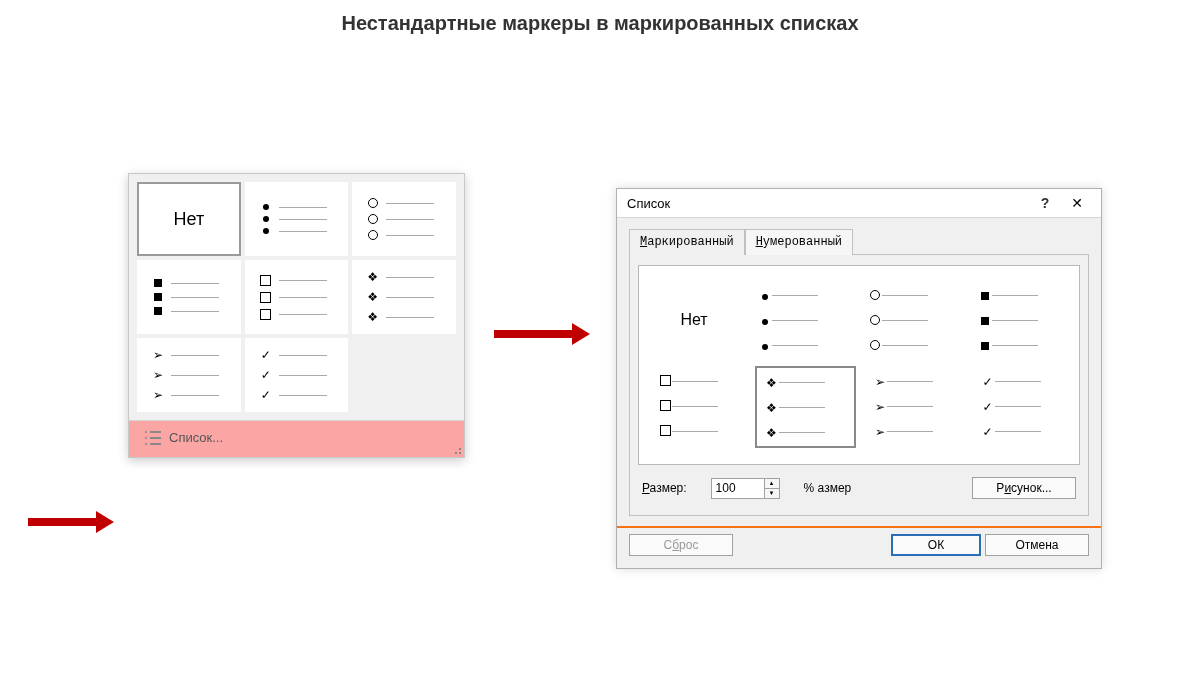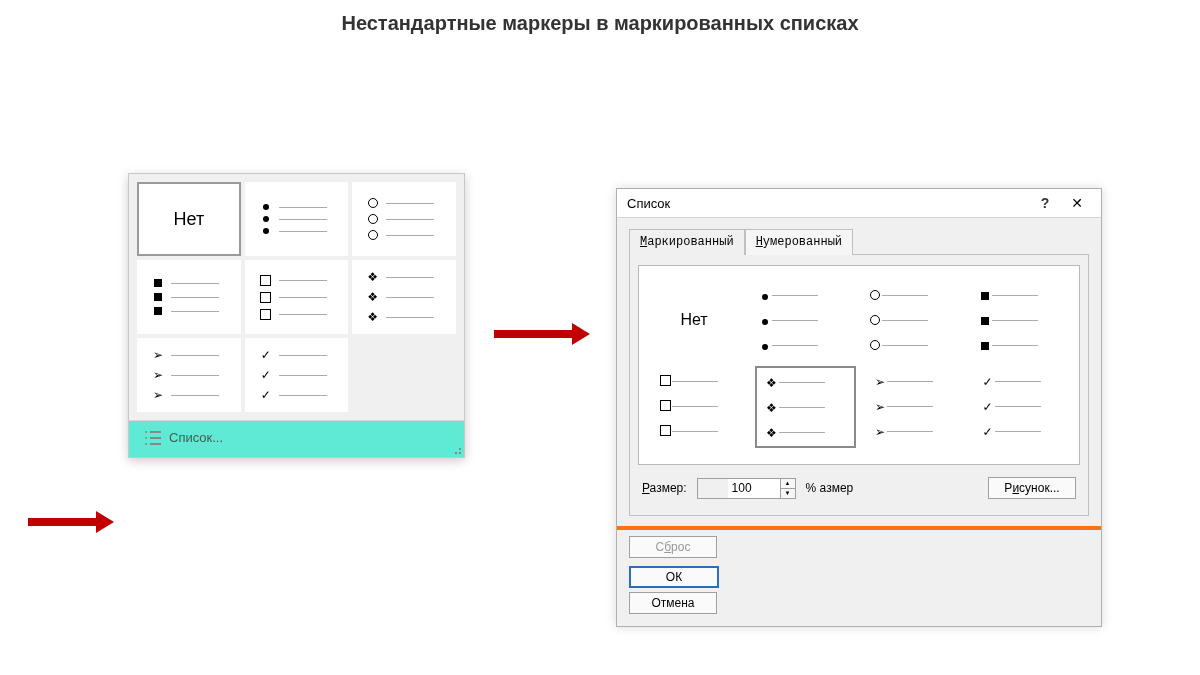--- a/index.html
+++ b/index.html
@@ -89,21 +89,21 @@
     color: #000;
   }
   .b-rule {
     width: 48px;
     height: 0;
     border-top: 1px solid #aaa;
   }
   .popup-footer {
     border-top: 1px solid #d5d5d5;
     padding: 5px 10px 8px;
-    background: #5eead4;
+    background: #fca5a5;
   }
   .popup-btn {
     display: flex;
     align-items: center;
     gap: 8px;
     padding: 4px 6px;
     font-size: 13px;
     color: #555;
     cursor: pointer;
   }
@@ -237,29 +237,28 @@
     width: 46px;
     border-top: 1px solid #aaa;
     vertical-align: middle;
   }
 
   .controls {
     display: flex;
     align-items: center;
     margin: 12px 4px 4px;
     font-size: 12px;
-    gap: 10px;
+    gap: 24px;
   }
   .controls .spacer { flex:1; }
   .label .accel { text-decoration: underline; }
   .spinbox {
     display: flex;
     align-items: stretch;
     border: 1px solid #a0a0a0;
-    padding-left: 30px;
   }
   .spinbox input {
     width: 44px;
     border: none;
     font-size: 12px;
     padding: 2px 4px;
     outline: none;
   }
   .spin-btns {
     display:flex;
@@ -286,37 +285,36 @@
     padding: 0 4px;
   }
   .colorpick svg{display:block;}
   .colorpick .dd{
     border-left:1px solid #a0a0a0;
     margin-left:4px; padding-left:3px;
     font-size:8px;
   }
   .btn {
     font-size: 12px;
-    padding: 3px 0;
+    padding: 3px 8px;
     width: 86px;
     text-align: center;
     border: 1px solid #a0a0a0;
     background: #fafafa;
     cursor: pointer;
   }
   .btn .accel { text-decoration: underline; }
   .btn.disabled { color:#999; cursor:default;}
 
   .dlg-actions {
     display:flex;
     gap:4px;
     padding: 6px 12px 12px;
-    border-top: 4px solid #f97316;
+    border-top: 2px solid #f97316;
     background:#f0f0f0;
-    flex-direction:column;
   }
   .dlg-actions .spacer{flex:1;}
   .btn.primary{
     border:2px solid #2a6fb5;
     padding:2px 0;
   }
 
   
   .sq-out{
     width:9px;height:9px;

